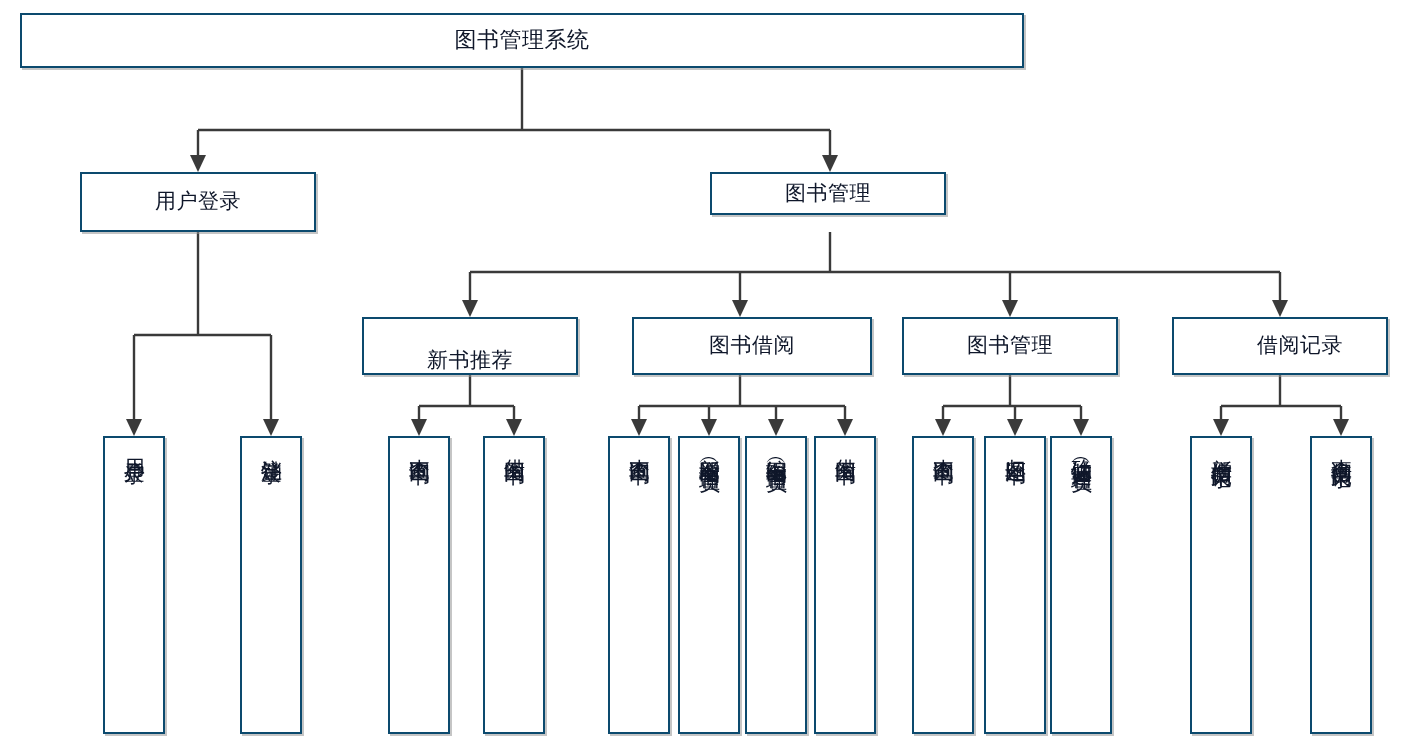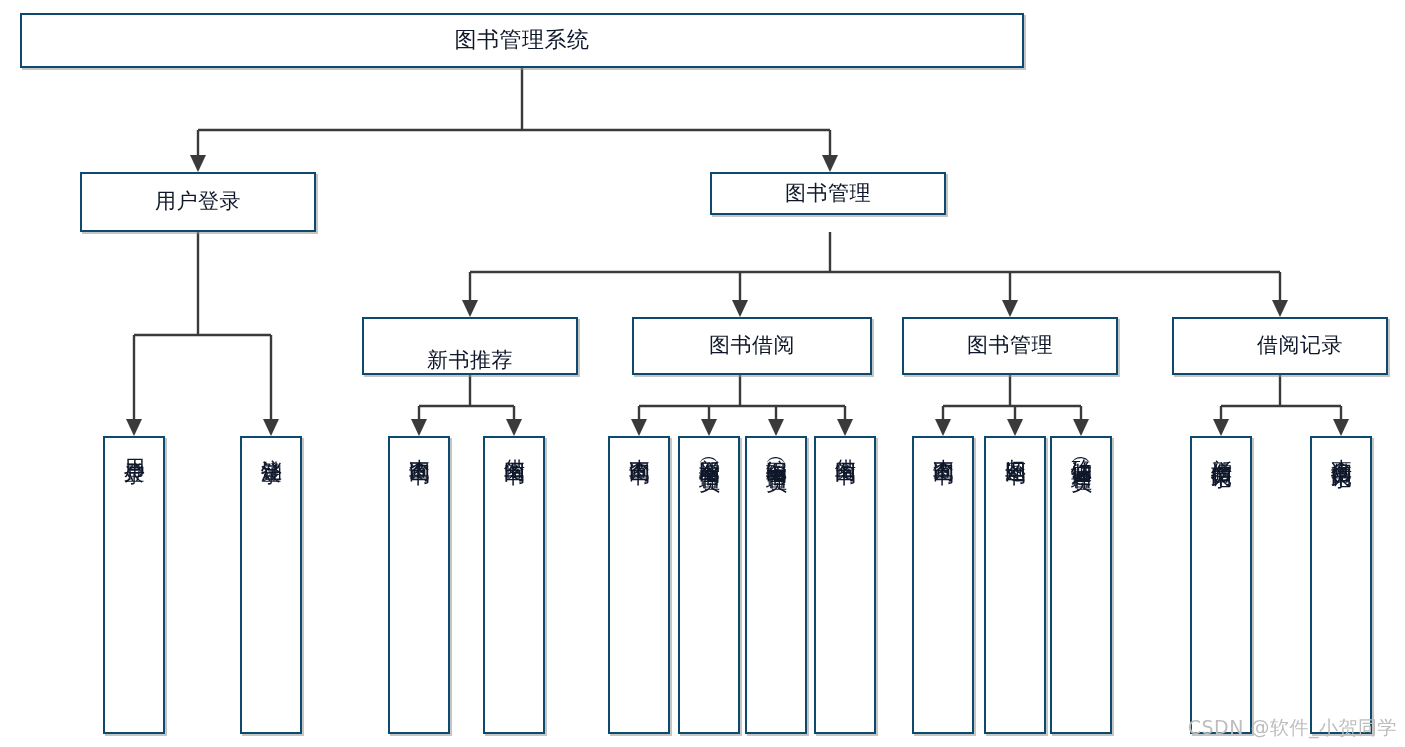--- a/index.html
+++ b/index.html
@@ -214,14 +214,13 @@
   <div class="node vertical tall" style="left: 1050px; top: 436px; width: 62px; height: 298px;">
     <span class="label">确认归还（管理员）</span>
   </div>
   <div class="node vertical" style="left: 1190px; top: 436px; width: 62px; height: 298px;">
     <span class="label">新增借阅记录</span>
   </div>
   <div class="node vertical" style="left: 1310px; top: 436px; width: 62px; height: 298px;">
     <span class="label">查询借阅记录</span>
   </div>
 
-  <div id="watermark">CSDN @软件_小贺同学</div>
 </div>
 
 </body></html>

